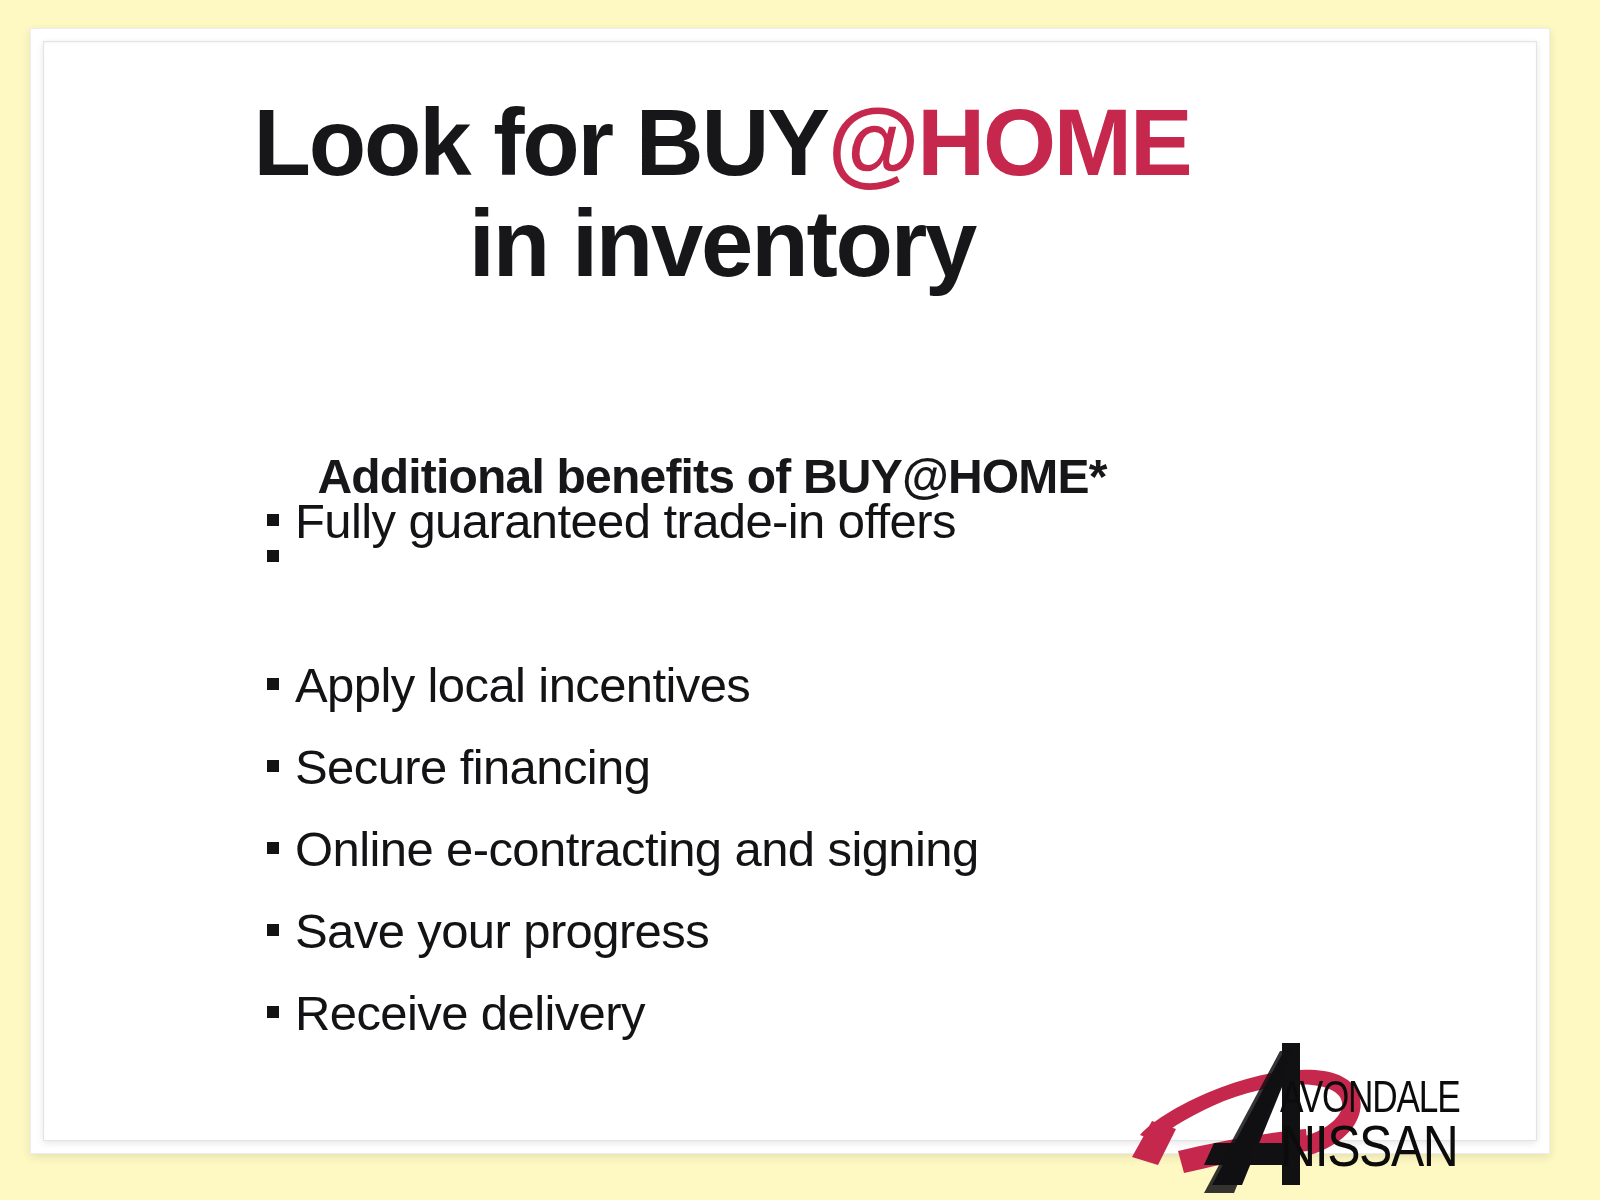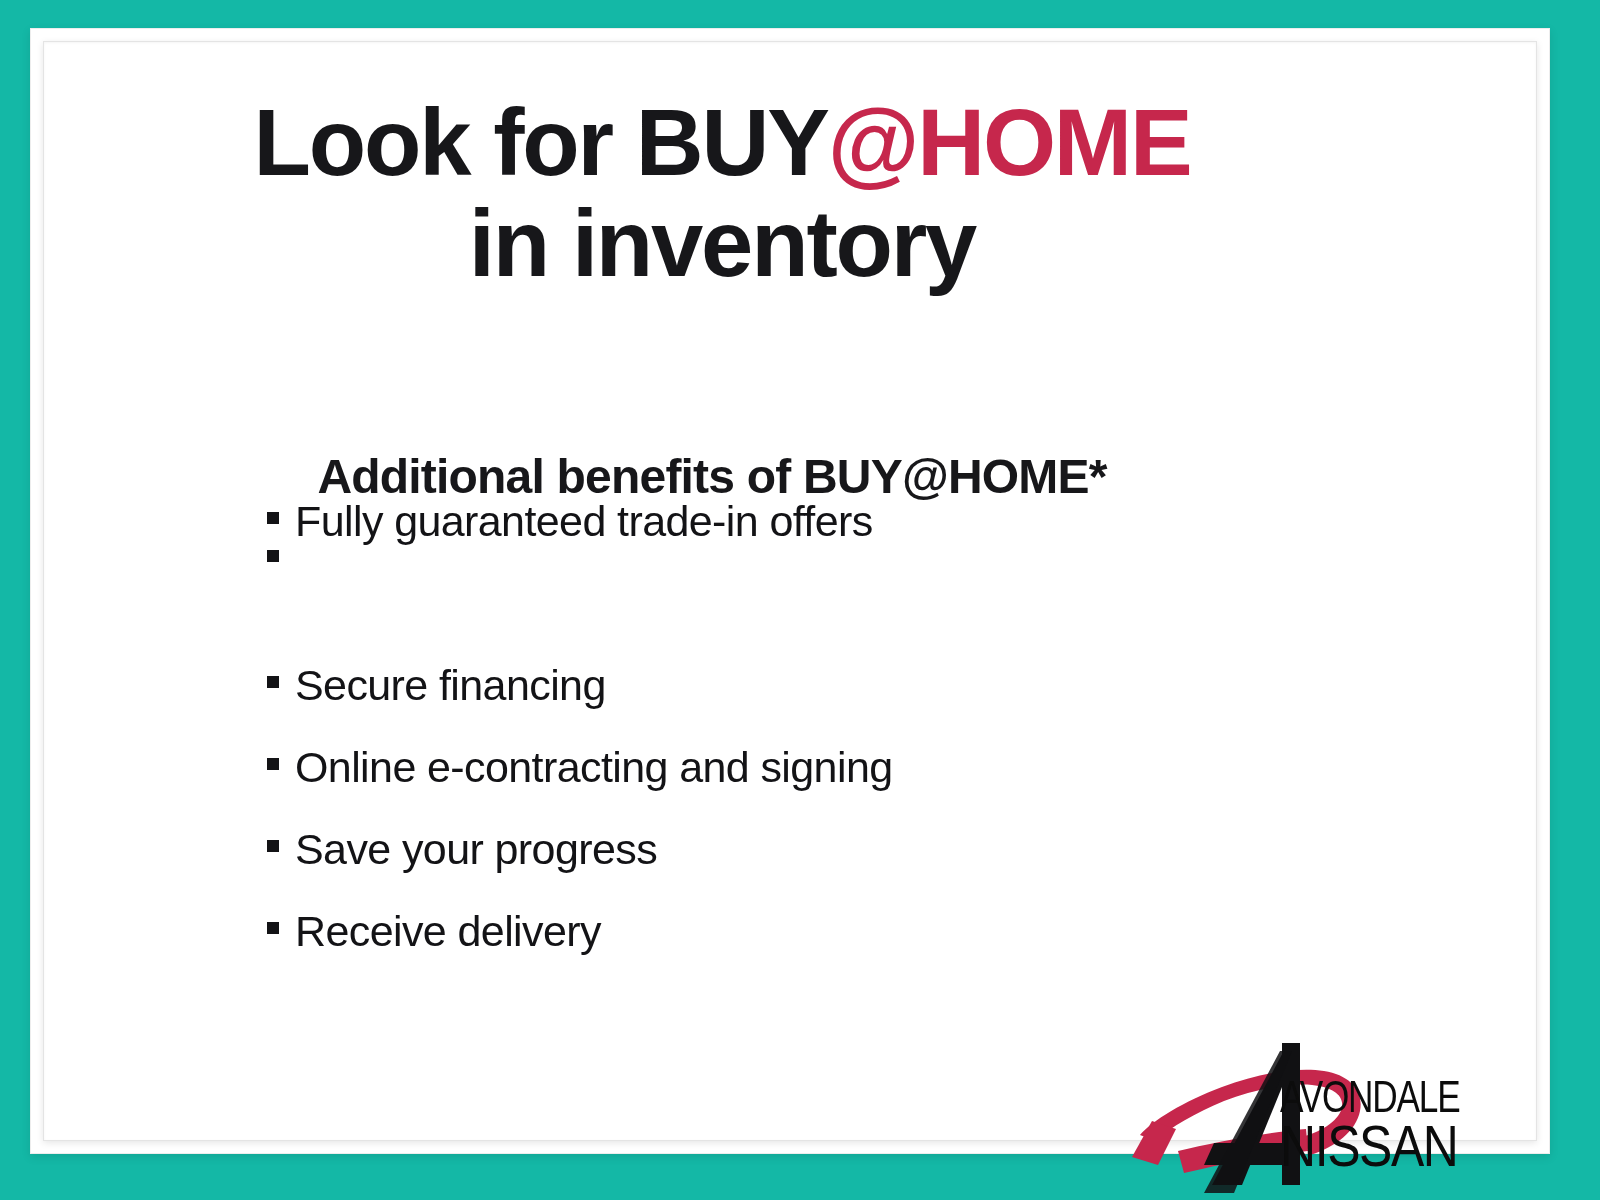--- a/index.html
+++ b/index.html
@@ -9,21 +9,21 @@
     height: 1200px;
     background: #ffffff;
     font-family: "Liberation Sans", sans-serif;
     overflow: hidden;
   }
 
   #slide {
     position: relative;
     width: 1600px;
     height: 1200px;
-    background: #14b8a6;
+    background: #fef9c3;
   }
 
   
   .frame-outer {
     position: absolute;
     left: 30px;
     top: 28px;
     width: 1520px;
     height: 1126px;
     box-sizing: border-box;
@@ -95,21 +95,21 @@
     left: 215px;
     top: 430px;
     margin: 0;
     padding: 0;
     list-style: none;
   }
   .benefit-item {
     display: flex;
     align-items: baseline;
     height: 82px;
-    font-size: 43px;
+    font-size: 49px;
     line-height: 82px;
     letter-spacing: -0.6px;
     color: #131316;
     white-space: nowrap;
   }
   .bullet-square {
     display: inline-block;
     width: 12px;
     height: 12px;
     background: #131316;
@@ -181,20 +181,24 @@
     <ul class="benefits">
       <li class="benefit-item">
         <span class="bullet-square"></span>
         <span>Fully guaranteed trade-in offers</span>
       </li>
       <li class="benefit-item">
         <span class="bullet-square"></span>
       </li>
       <li class="benefit-item">
         <span class="bullet-square"></span>
+        <span>Apply local incentives</span>
+      </li>
+      <li class="benefit-item">
+        <span class="bullet-square"></span>
         <span>Secure financing</span>
       </li>
       <li class="benefit-item">
         <span class="bullet-square"></span>
         <span>Online e-contracting and signing</span>
       </li>
       <li class="benefit-item">
         <span class="bullet-square"></span>
         <span>Save your progress</span>
       </li>

